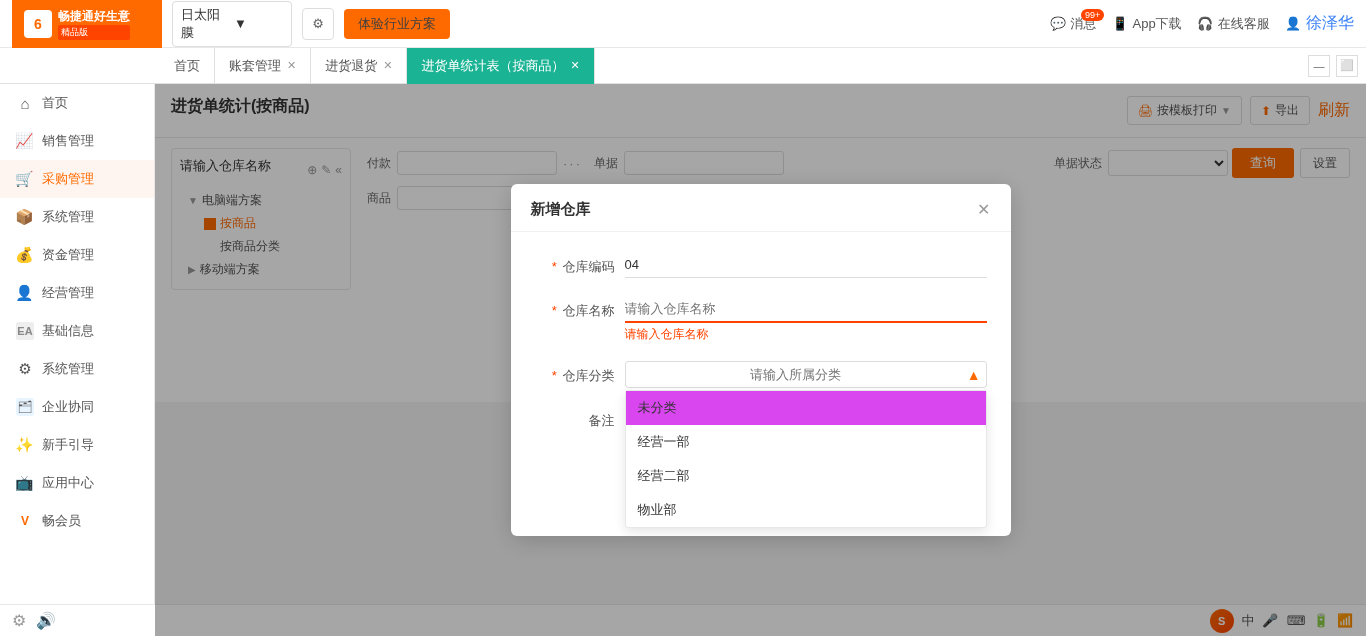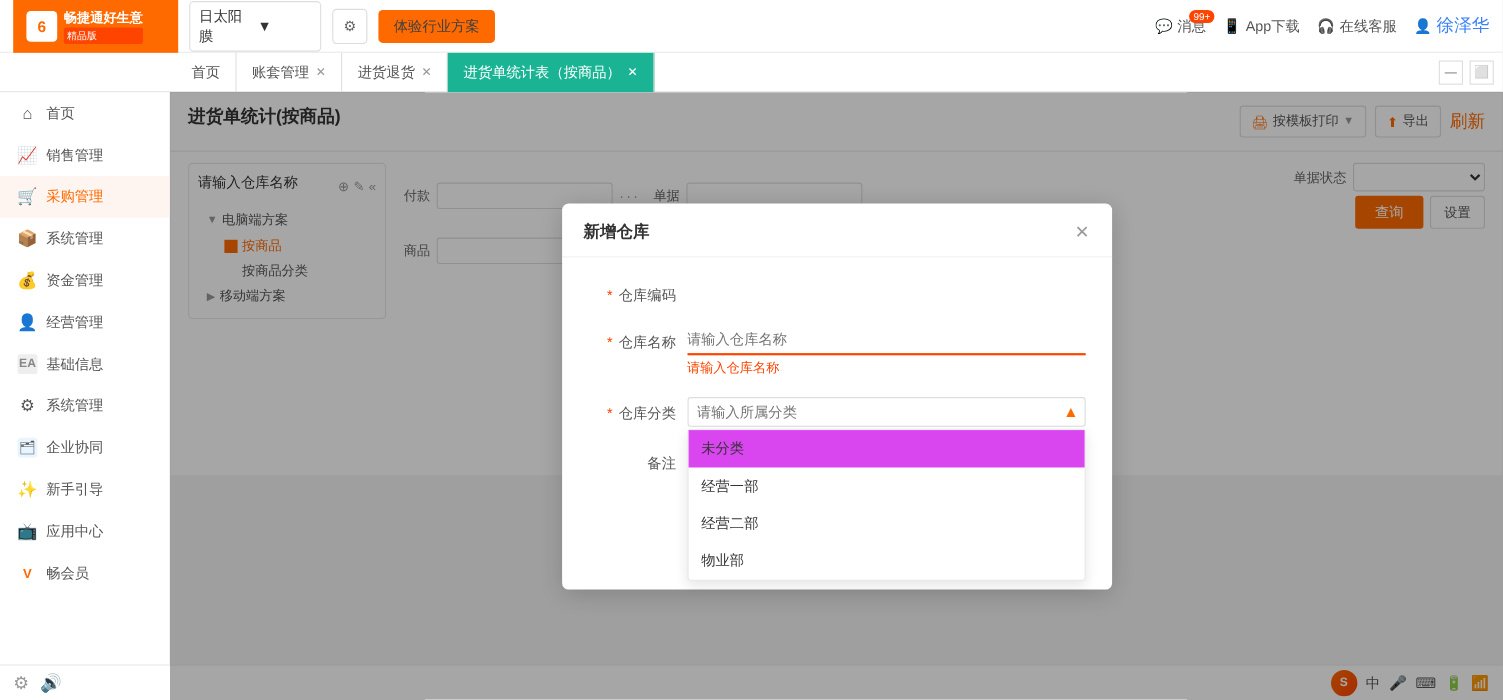--- a/index.html
+++ b/index.html
@@ -98,21 +98,21 @@
     .dialog-close { color: #999; cursor: pointer; font-size: 16px; }
     .dialog-body { padding: 20px 24px; }
     .form-row { display: flex; align-items: flex-start; gap: 0; margin-bottom: 18px; position: relative; }
     .form-label { width: 90px; text-align: right; padding-right: 10px; color: #555; font-size: 13px; padding-top: 6px; }
     .required-star { color: #ff4400; margin-right: 2px; }
     .form-control { flex: 1; }
     .form-input { width: 100%; border: none; border-bottom: 1px solid #ddd; padding: 5px 0; font-size: 13px; color: #333; outline: none; }
     .form-input.error-border { border-bottom: 2px solid #ff4400; }
     .error-msg { color: #ff4400; font-size: 12px; margin-top: 3px; }
     .category-wrap { position: relative; }
-    .category-input { width: 100%; border: 1px solid #ddd; border-radius: 3px; padding: 5px 28px 5px 8px; font-size: 13px; color: #999; }
+    .category-input { width: 100%; border: 1px solid #ddd; border-radius: 3px; padding: 5px 28px 5px 8px; font-size: 13px; color: #999; text-align: center; }
     .category-arrow { position: absolute; right: 6px; top: 50%; transform: translateY(-50%); color: #ff6a00; font-size: 14px; cursor: pointer; }
     .dropdown-list { position: absolute; top: 100%; left: 0; right: 0; background: #fff; border: 1px solid #e8e8e8; border-radius: 3px; box-shadow: 0 4px 12px rgba(0,0,0,0.1); z-index: 200; margin-top: 2px; }
     .dropdown-item { padding: 8px 12px; cursor: pointer; font-size: 13px; color: #333; }
     .dropdown-item.highlighted { background: #d946ef; }
     .remarks-input { width: 100%; border: none; border-bottom: 1px solid #ddd; padding: 5px 0; font-size: 13px; color: #333; outline: none; }
     .dialog-footer { display: flex; justify-content: center; gap: 12px; padding: 12px 24px 20px; }
     .btn-save { background: #ff6a00; color: #fff; border: none; border-radius: 4px; padding: 8px 32px; font-size: 14px; cursor: pointer; }
     .s-logo { width: 24px; height: 24px; background: linear-gradient(135deg, #ff6a00, #ff4400); border-radius: 50%; display: flex; align-items: center; justify-content: center; color: #fff; font-size: 11px; font-weight: bold; }
 
     
@@ -298,21 +298,21 @@
         <div class="filter-row">
           <div class="field-group">
             <span class="field-label">付款</span>
             <input class="field-input" type="text" style="">
             <span class="dots-btn">···</span>
           </div>
           <div class="field-group">
             <span class="field-label">单据</span>
             <input class="field-input" type="text" style="">
           </div>
-          <div style="margin-left:auto;display:flex;flex-direction:column;gap:4px;">
+          <div style="margin-left:auto;display:flex;gap:4px;">
             <div class="field-group">
               <span class="field-label">单据状态</span>
               <select class="field-select"></select>
             </div>
             <div style="display:flex;gap:6px;justify-content:flex-end;">
               <button class="query-btn">查询</button>
               <button class="setting-btn">设置</button>
             </div>
           </div>
         </div>
@@ -337,20 +337,23 @@
         <div class="dialog-header">
           <span class="dialog-title">新增仓库</span>
           <span class="dialog-close">✕</span>
         </div>
         <div class="dialog-body">
 
           <div class="form-row">
             <div class="form-label">
               <span class="required-star">*</span>
               <span>仓库编码</span>
+            </div>
+            <div class="form-control">
+              <input class="form-input" type="text" value="04" style="">
             </div>
           </div>
 
           <div class="form-row">
             <div class="form-label">
               <span class="required-star">*</span>
               <span>仓库名称</span>
             </div>
             <div class="form-control">
               <input class="form-input error-border" type="text" placeholder="请输入仓库名称" style="">

